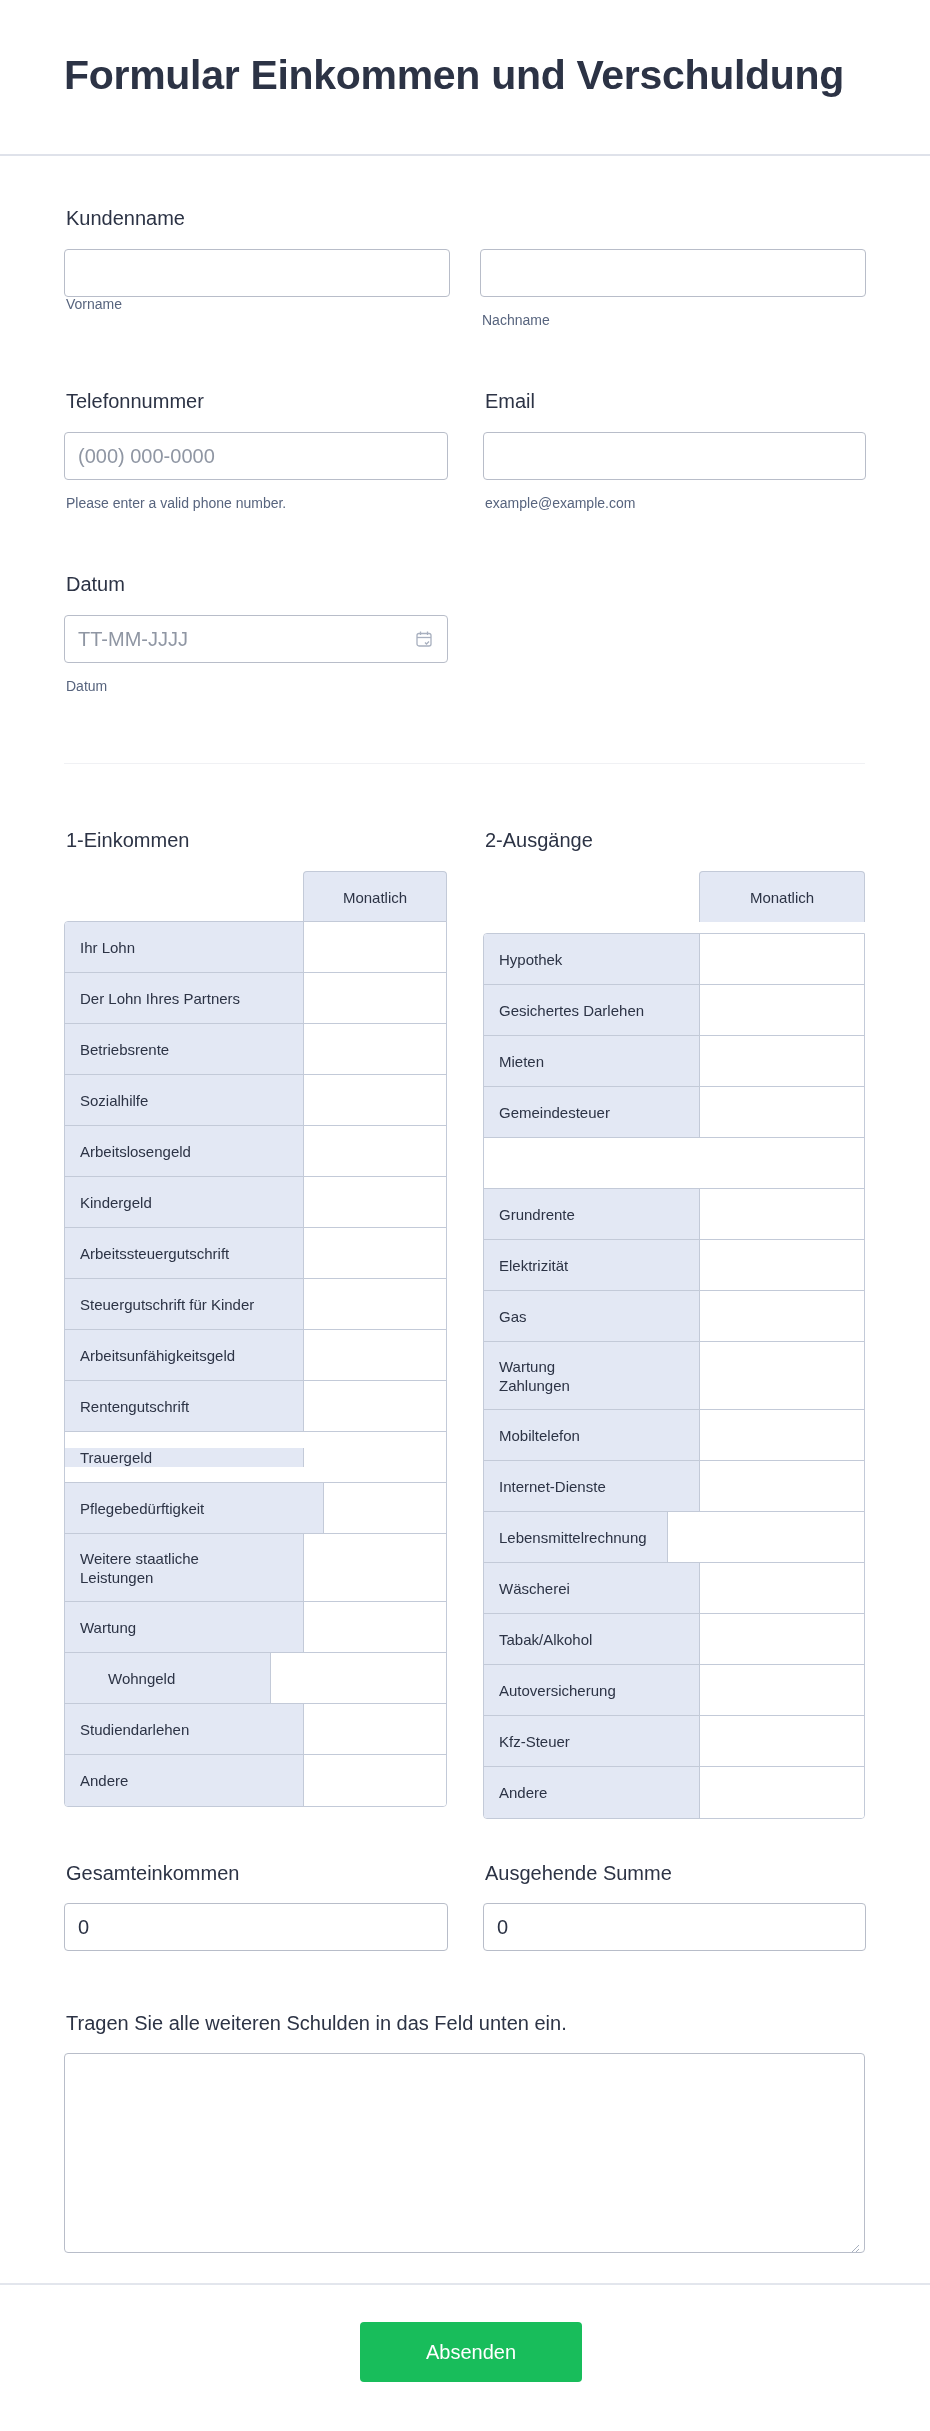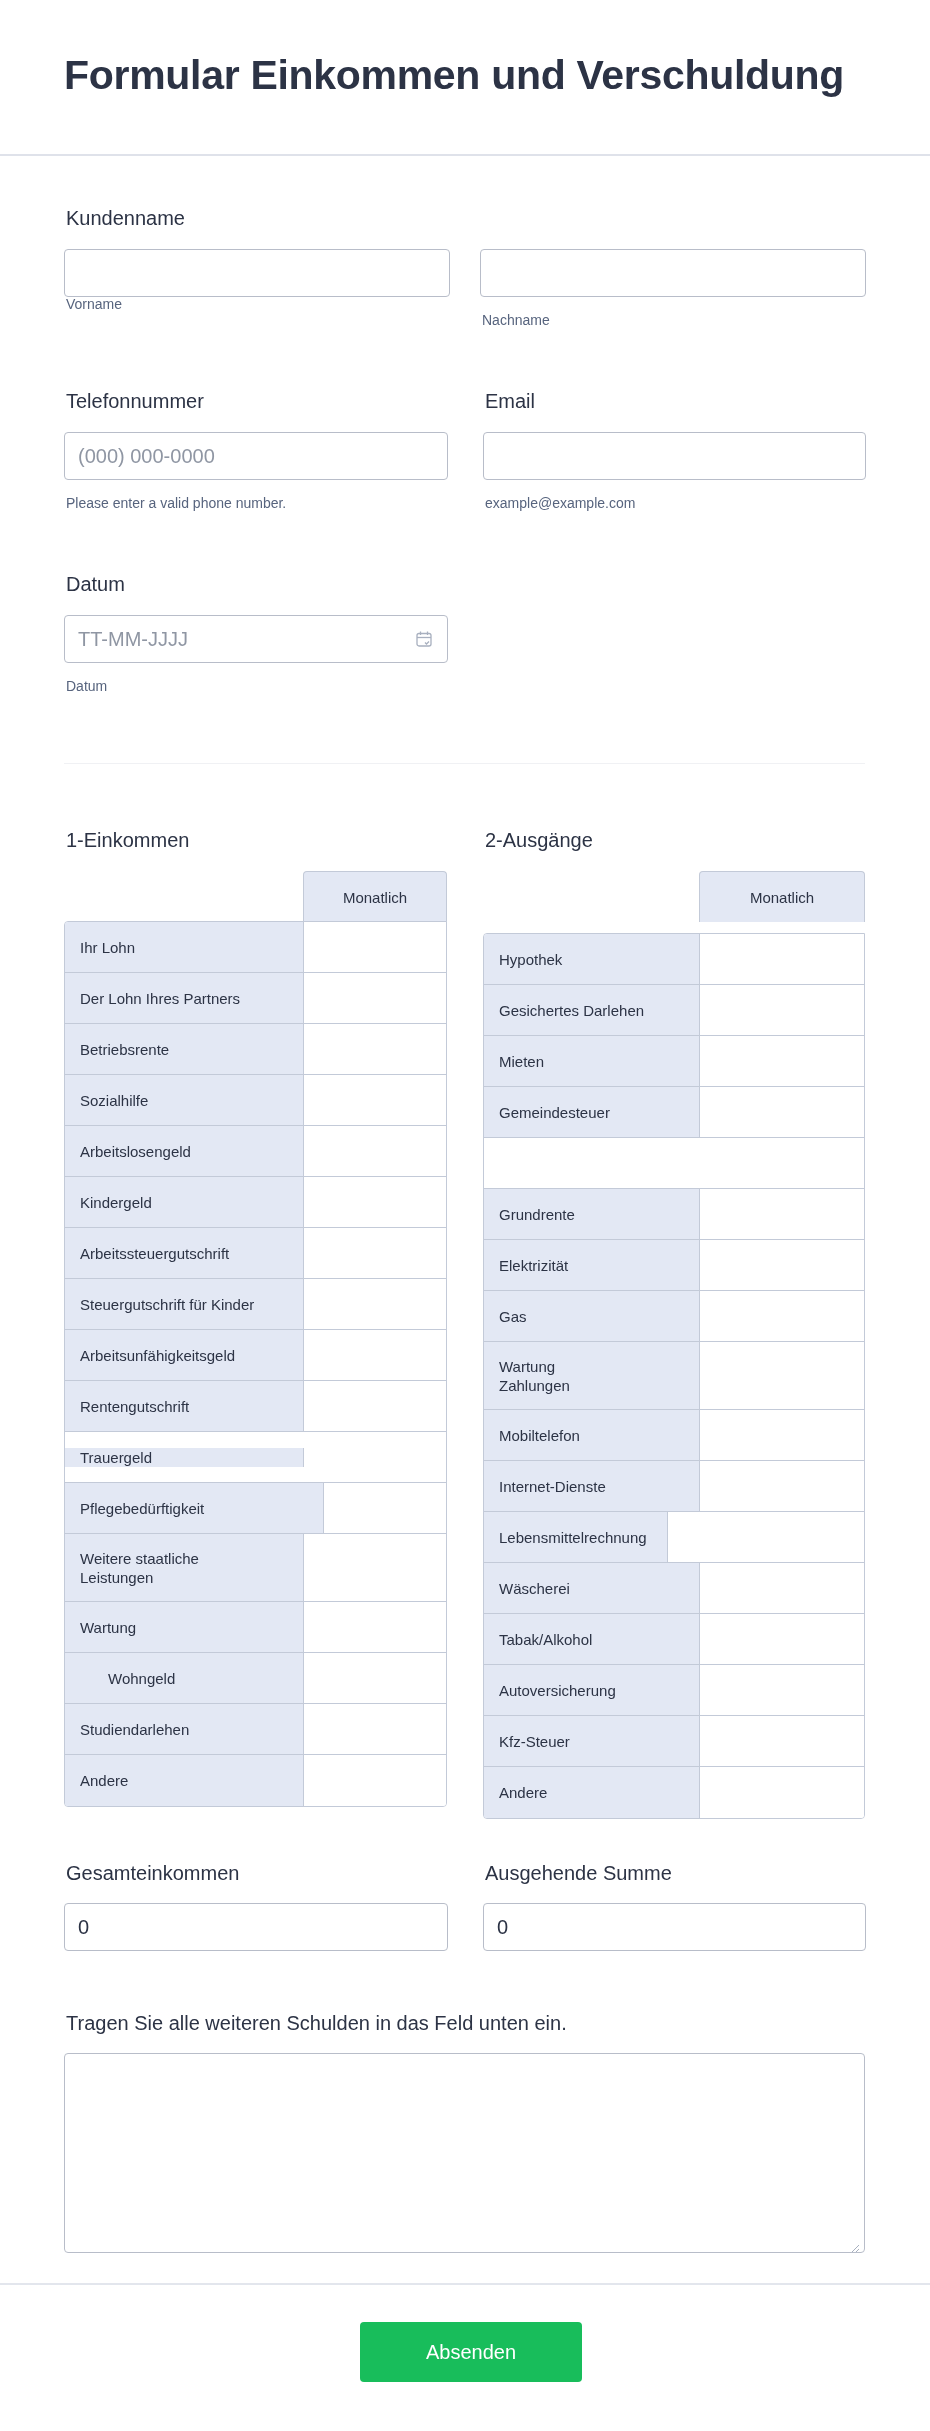--- a/index.html
+++ b/index.html
@@ -243,21 +243,21 @@
     </div>
     <div class="matrix-row" style="height: 68px;">
       <div class="rlabel" style="width: 239px;">Weitere staatliche<br>Leistungen</div>
       <div class="rcell"></div>
     </div>
     <div class="matrix-row" style="height: 51px;">
       <div class="rlabel" style="width: 239px;">Wartung</div>
       <div class="rcell"></div>
     </div>
     <div class="matrix-row" style="height: 51px;">
-      <div class="rlabel" style="width: 239px; padding-left: 43px;">Wohngeld</div>
+      <div class="rlabel" style="width: 206px; padding-left: 43px;">Wohngeld</div>
       <div class="rcell"></div>
     </div>
     <div class="matrix-row" style="height: 51px;">
       <div class="rlabel" style="width: 239px;">Studiendarlehen</div>
       <div class="rcell"></div>
     </div>
     <div class="matrix-row" style="height: 51px;">
       <div class="rlabel" style="width: 239px;">Andere</div>
       <div class="rcell"></div>
     </div>

